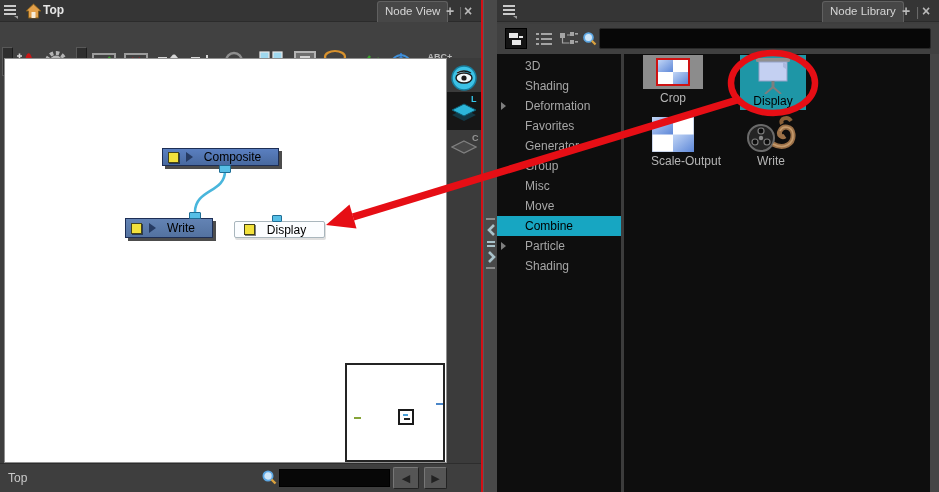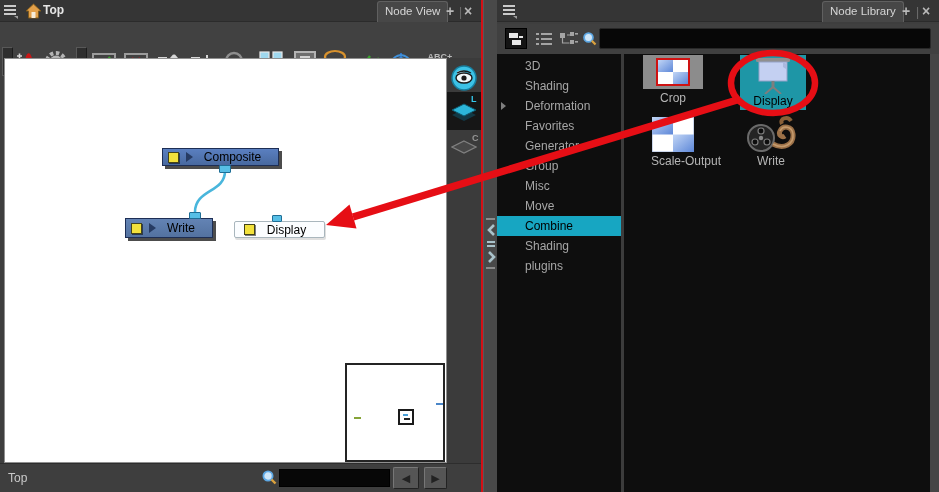--- a/index.html
+++ b/index.html
@@ -377,22 +377,22 @@
         <div style="height:2px;"></div>
         <div class="cat"><span>3D</span></div>
         <div class="cat"><span>Shading</span></div>
         <div class="cat"><i class="exp"></i><span>Deformation</span></div>
         <div class="cat"><span>Favorites</span></div>
         <div class="cat"><span>Generator</span></div>
         <div class="cat"><span>Group</span></div>
         <div class="cat"><span>Misc</span></div>
         <div class="cat"><span>Move</span></div>
         <div class="cat sel"><span>Combine</span></div>
+        <div class="cat"><i class="exp"></i><span>Particle</span></div>
         <div class="cat"><span>Shading</span></div>
-        <div class="cat"><span>plugins</span></div>
       </div>
       <div id="catdivider" class="abs"></div>
 
       <div class="abs" style="left:146px;top:1px;width:60px;height:34px;background:#8c8c8c;display:flex;align-items:center;justify-content:center;">
         <div class="checker-red">
           <svg width="30" height="24">
               <defs>
                 <linearGradient id="bg1" x1="0" y1="0" x2="1" y2="1">
                   <stop offset="0" stop-color="#c2d6f6"></stop>
                   <stop offset="1" stop-color="#5d87d8"></stop>

